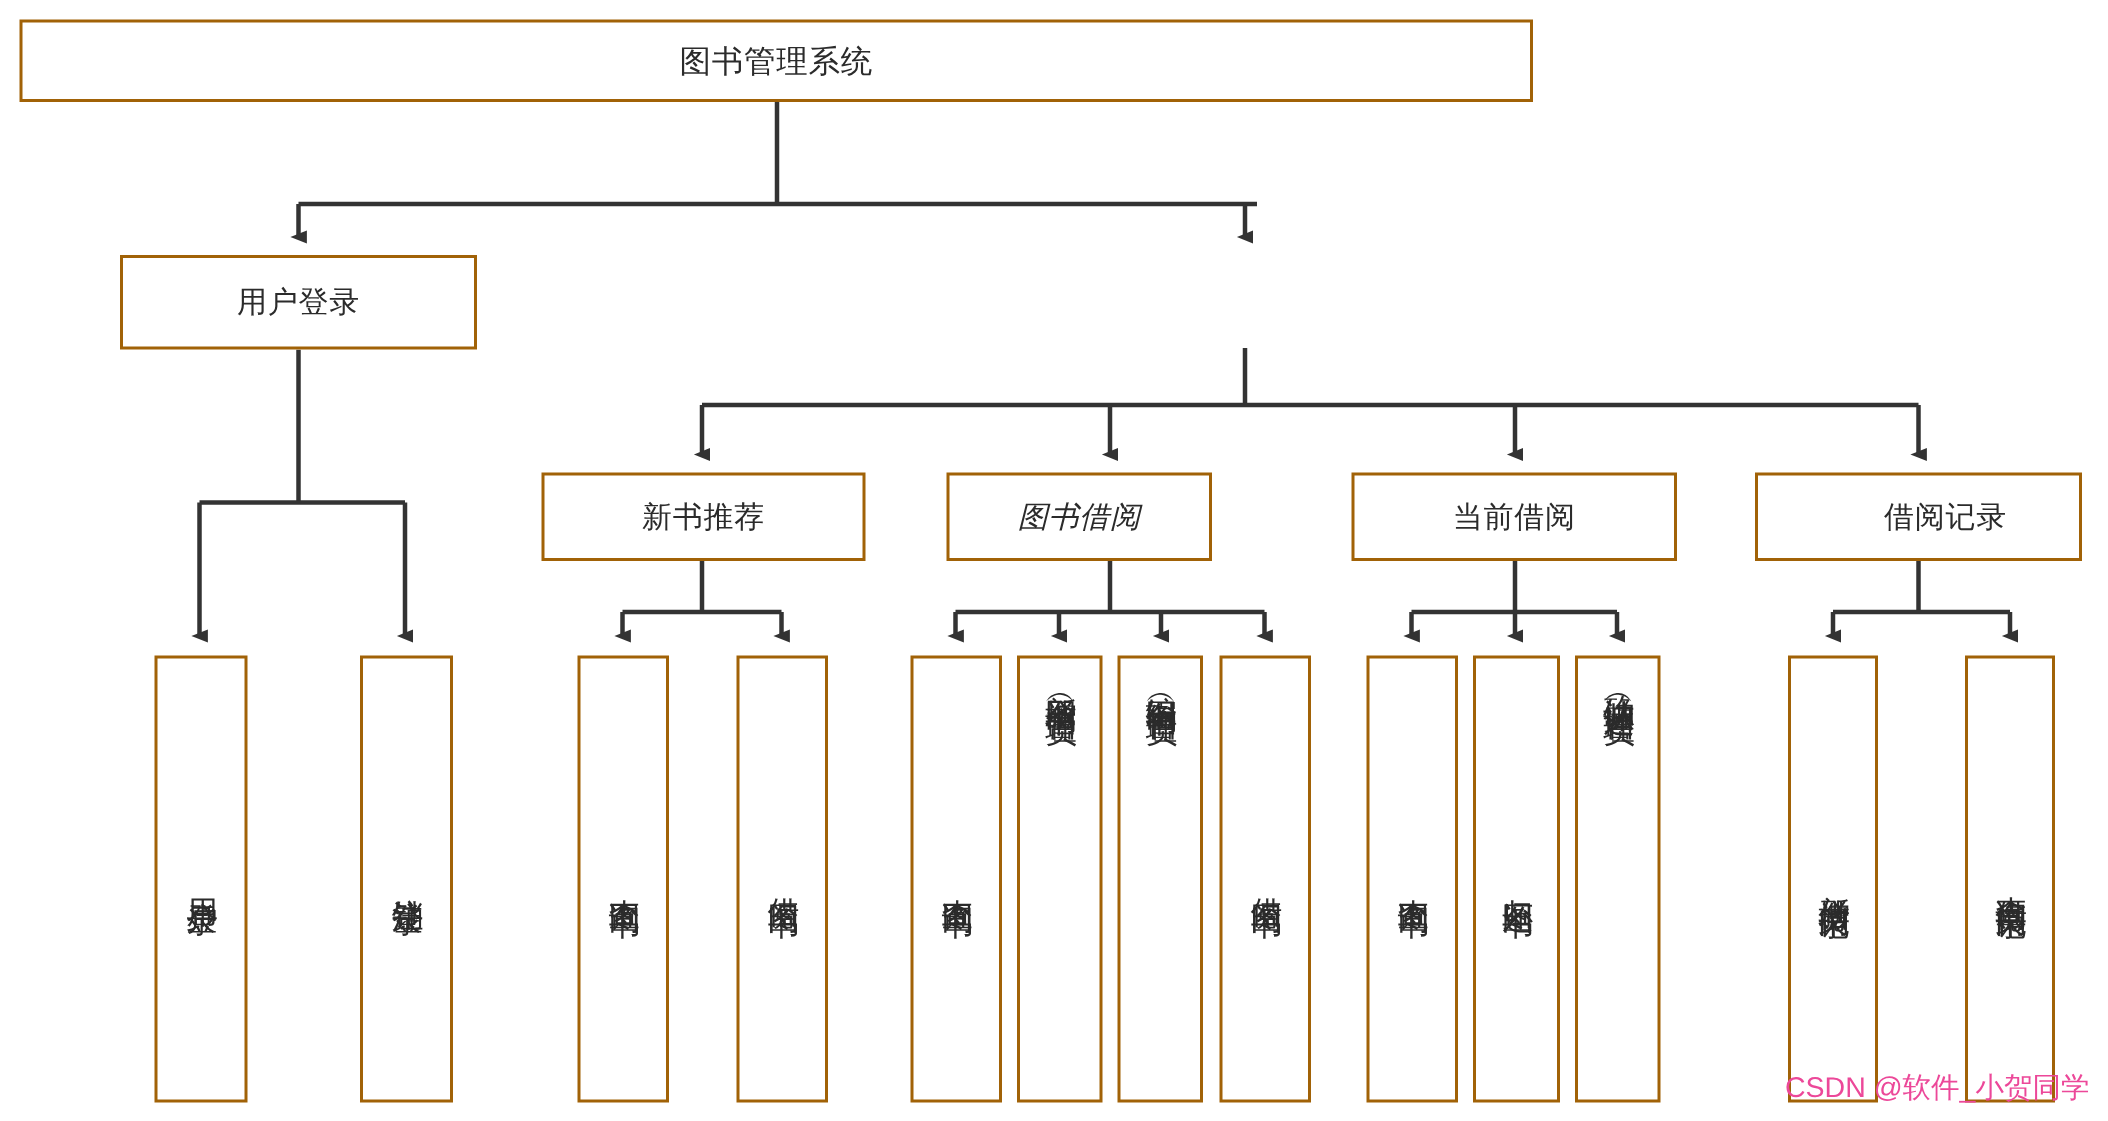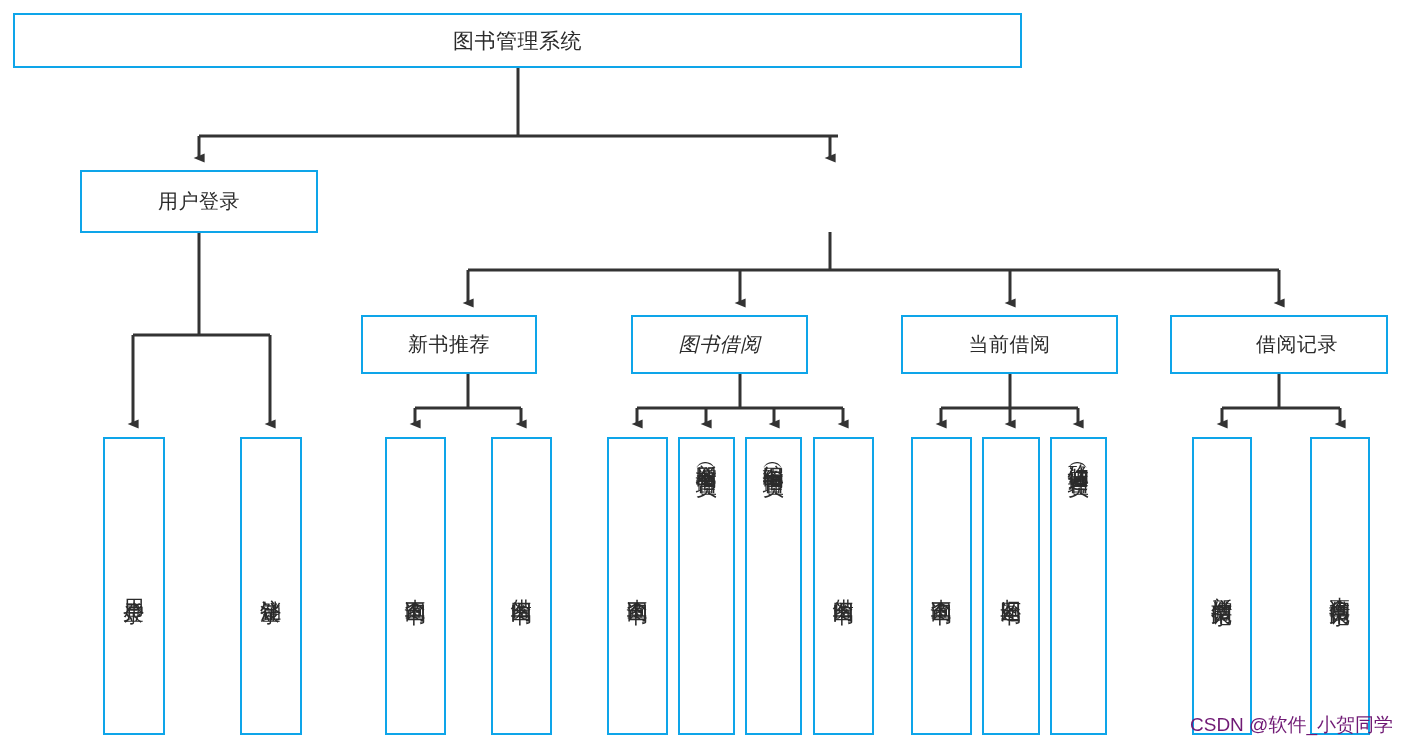--- a/index.html
+++ b/index.html
@@ -22,21 +22,21 @@
     position: absolute;
     left: 0;
     top: 0;
     width: 1405px;
     height: 747px;
   }
   .node {
     position: absolute;
     box-sizing: border-box;
     background: #ffffff;
-    border: 2px solid #0ea5e9;
+    border: 2px solid #a16207;
     display: flex;
     align-items: center;
     justify-content: center;
     z-index: 5;
   }
   .node .label {
     color: #2b2b2b;
     white-space: pre;
     letter-spacing: 0.5px;
   }
@@ -57,21 +57,21 @@
   }
   .node.leaf.center-text {
     align-items: center;
     padding-top: 0;
   }
   .watermark {
     position: absolute;
     left: 1190px;
     top: 712px;
     font-size: 19px;
-    color: #701a75;
+    color: #ec4899;
     white-space: pre;
     z-index: 9;
     font-family: "Liberation Sans", "DejaVu Sans", sans-serif;
   }
 </style>
 </head>
 <body>
 
 <div id="canvas">
 
@@ -126,21 +126,21 @@
   </svg>
 
   <div class="node level0" style="left:13px; top:13px; width:1009px; height:55px;">
     <span class="label">图书管理系统</span>
   </div>
 
   <div class="node level1" style="left:80px; top:170px; width:238px; height:63px;">
     <span class="label">用户登录</span>
   </div>
 
-  <div class="node level2" style="left:361px; top:315px; width:176px; height:59px;">
+  <div class="node level2" style="left:361px; top:315px; width:216px; height:59px;">
     <span class="label">新书推荐</span>
   </div>
   <div class="node level2" style="left:631px; top:315px; width:177px; height:59px;font-style:italic;">
     <span class="label">图书借阅</span>
   </div>
   <div class="node level2" style="left:901px; top:315px; width:217px; height:59px;">
     <span class="label">当前借阅</span>
   </div>
   <div class="node level2" style="left:1170px; top:315px; width:218px; height:59px;padding-left:36px;">
     <span class="label">借阅记录</span>

